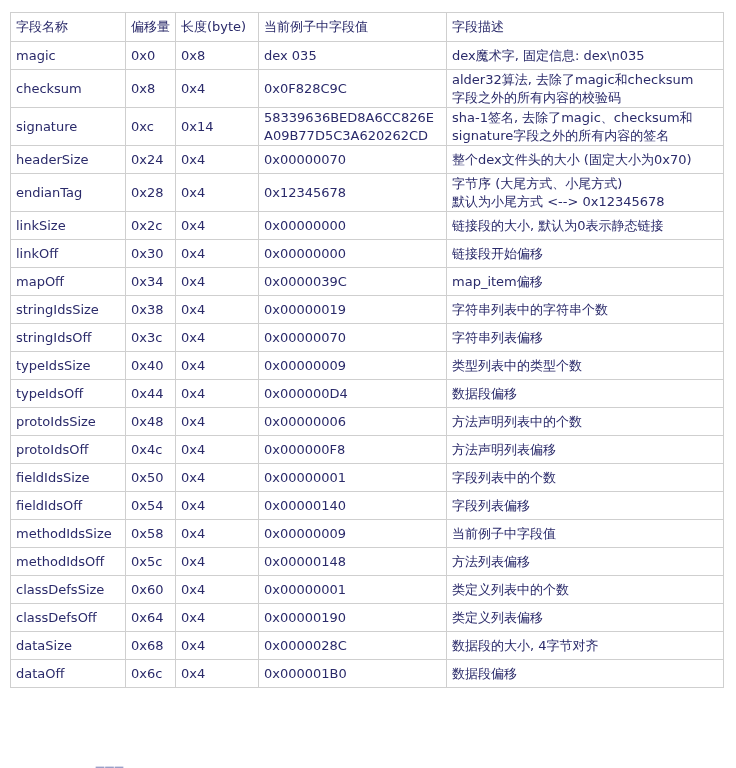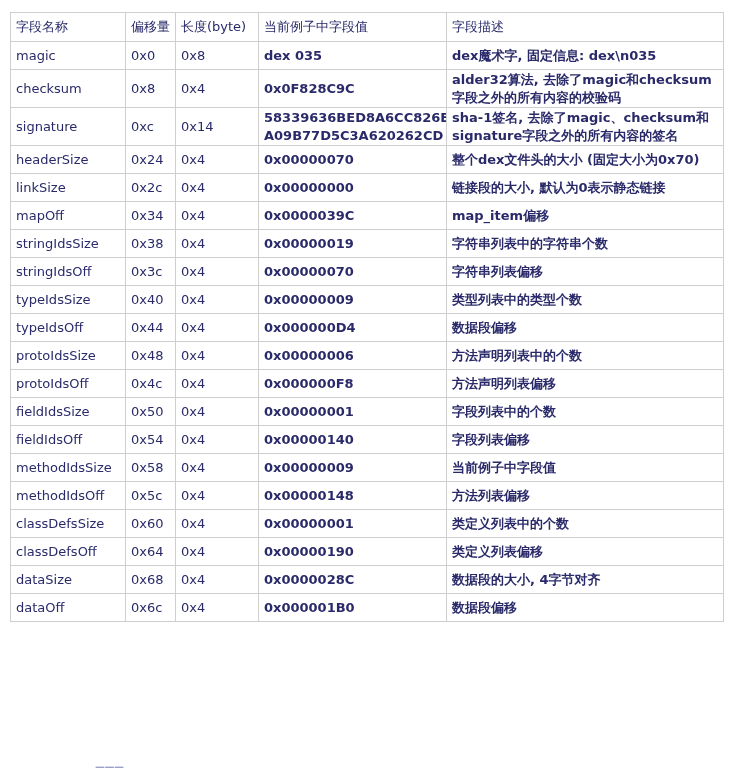--- a/index.html
+++ b/index.html
@@ -39,21 +39,20 @@
       color: #2a2a6a;
     }
     table.dex td {
       height: 27px;
     }
     table.dex tr.tall td {
       height: 37px;
     }
     table.dex td.desc, table.dex td.val {
       white-space: normal;
-      font-weight: bold;
     }
     table.dex td.val .line, table.dex td.desc .line {
       display: block;
     }
     col.c-name { width: 115px; }
     col.c-off { width: 50px; }
     col.c-len { width: 83px; }
     col.c-val { width: 188px; }
     col.c-desc { width: 277px; }
     .footer-fragment {
@@ -129,29 +128,52 @@
         <td>headerSize</td>
         <td>0x24</td>
         <td>0x4</td>
         <td class="val">
           <span class="line">0x00000070</span>
         </td>
         <td class="desc">
           <span class="line">整个dex文件头的大小 (固定大小为0x70)</span>
         </td>
       </tr>
+      <tr class="tall">
+        <td>endianTag</td>
+        <td>0x28</td>
+        <td>0x4</td>
+        <td class="val">
+          <span class="line">0x12345678</span>
+        </td>
+        <td class="desc">
+          <span class="line">字节序 (大尾方式、小尾方式)</span>
+          <span class="line">默认为小尾方式 &lt;--&gt; 0x12345678</span>
+        </td>
+      </tr>
       <tr>
         <td>linkSize</td>
         <td>0x2c</td>
         <td>0x4</td>
         <td class="val">
           <span class="line">0x00000000</span>
         </td>
         <td class="desc">
           <span class="line">链接段的大小, 默认为0表示静态链接</span>
+        </td>
+      </tr>
+      <tr>
+        <td>linkOff</td>
+        <td>0x30</td>
+        <td>0x4</td>
+        <td class="val">
+          <span class="line">0x00000000</span>
+        </td>
+        <td class="desc">
+          <span class="line">链接段开始偏移</span>
         </td>
       </tr>
       <tr>
         <td>mapOff</td>
         <td>0x34</td>
         <td>0x4</td>
         <td class="val">
           <span class="line">0x0000039C</span>
         </td>
         <td class="desc">

